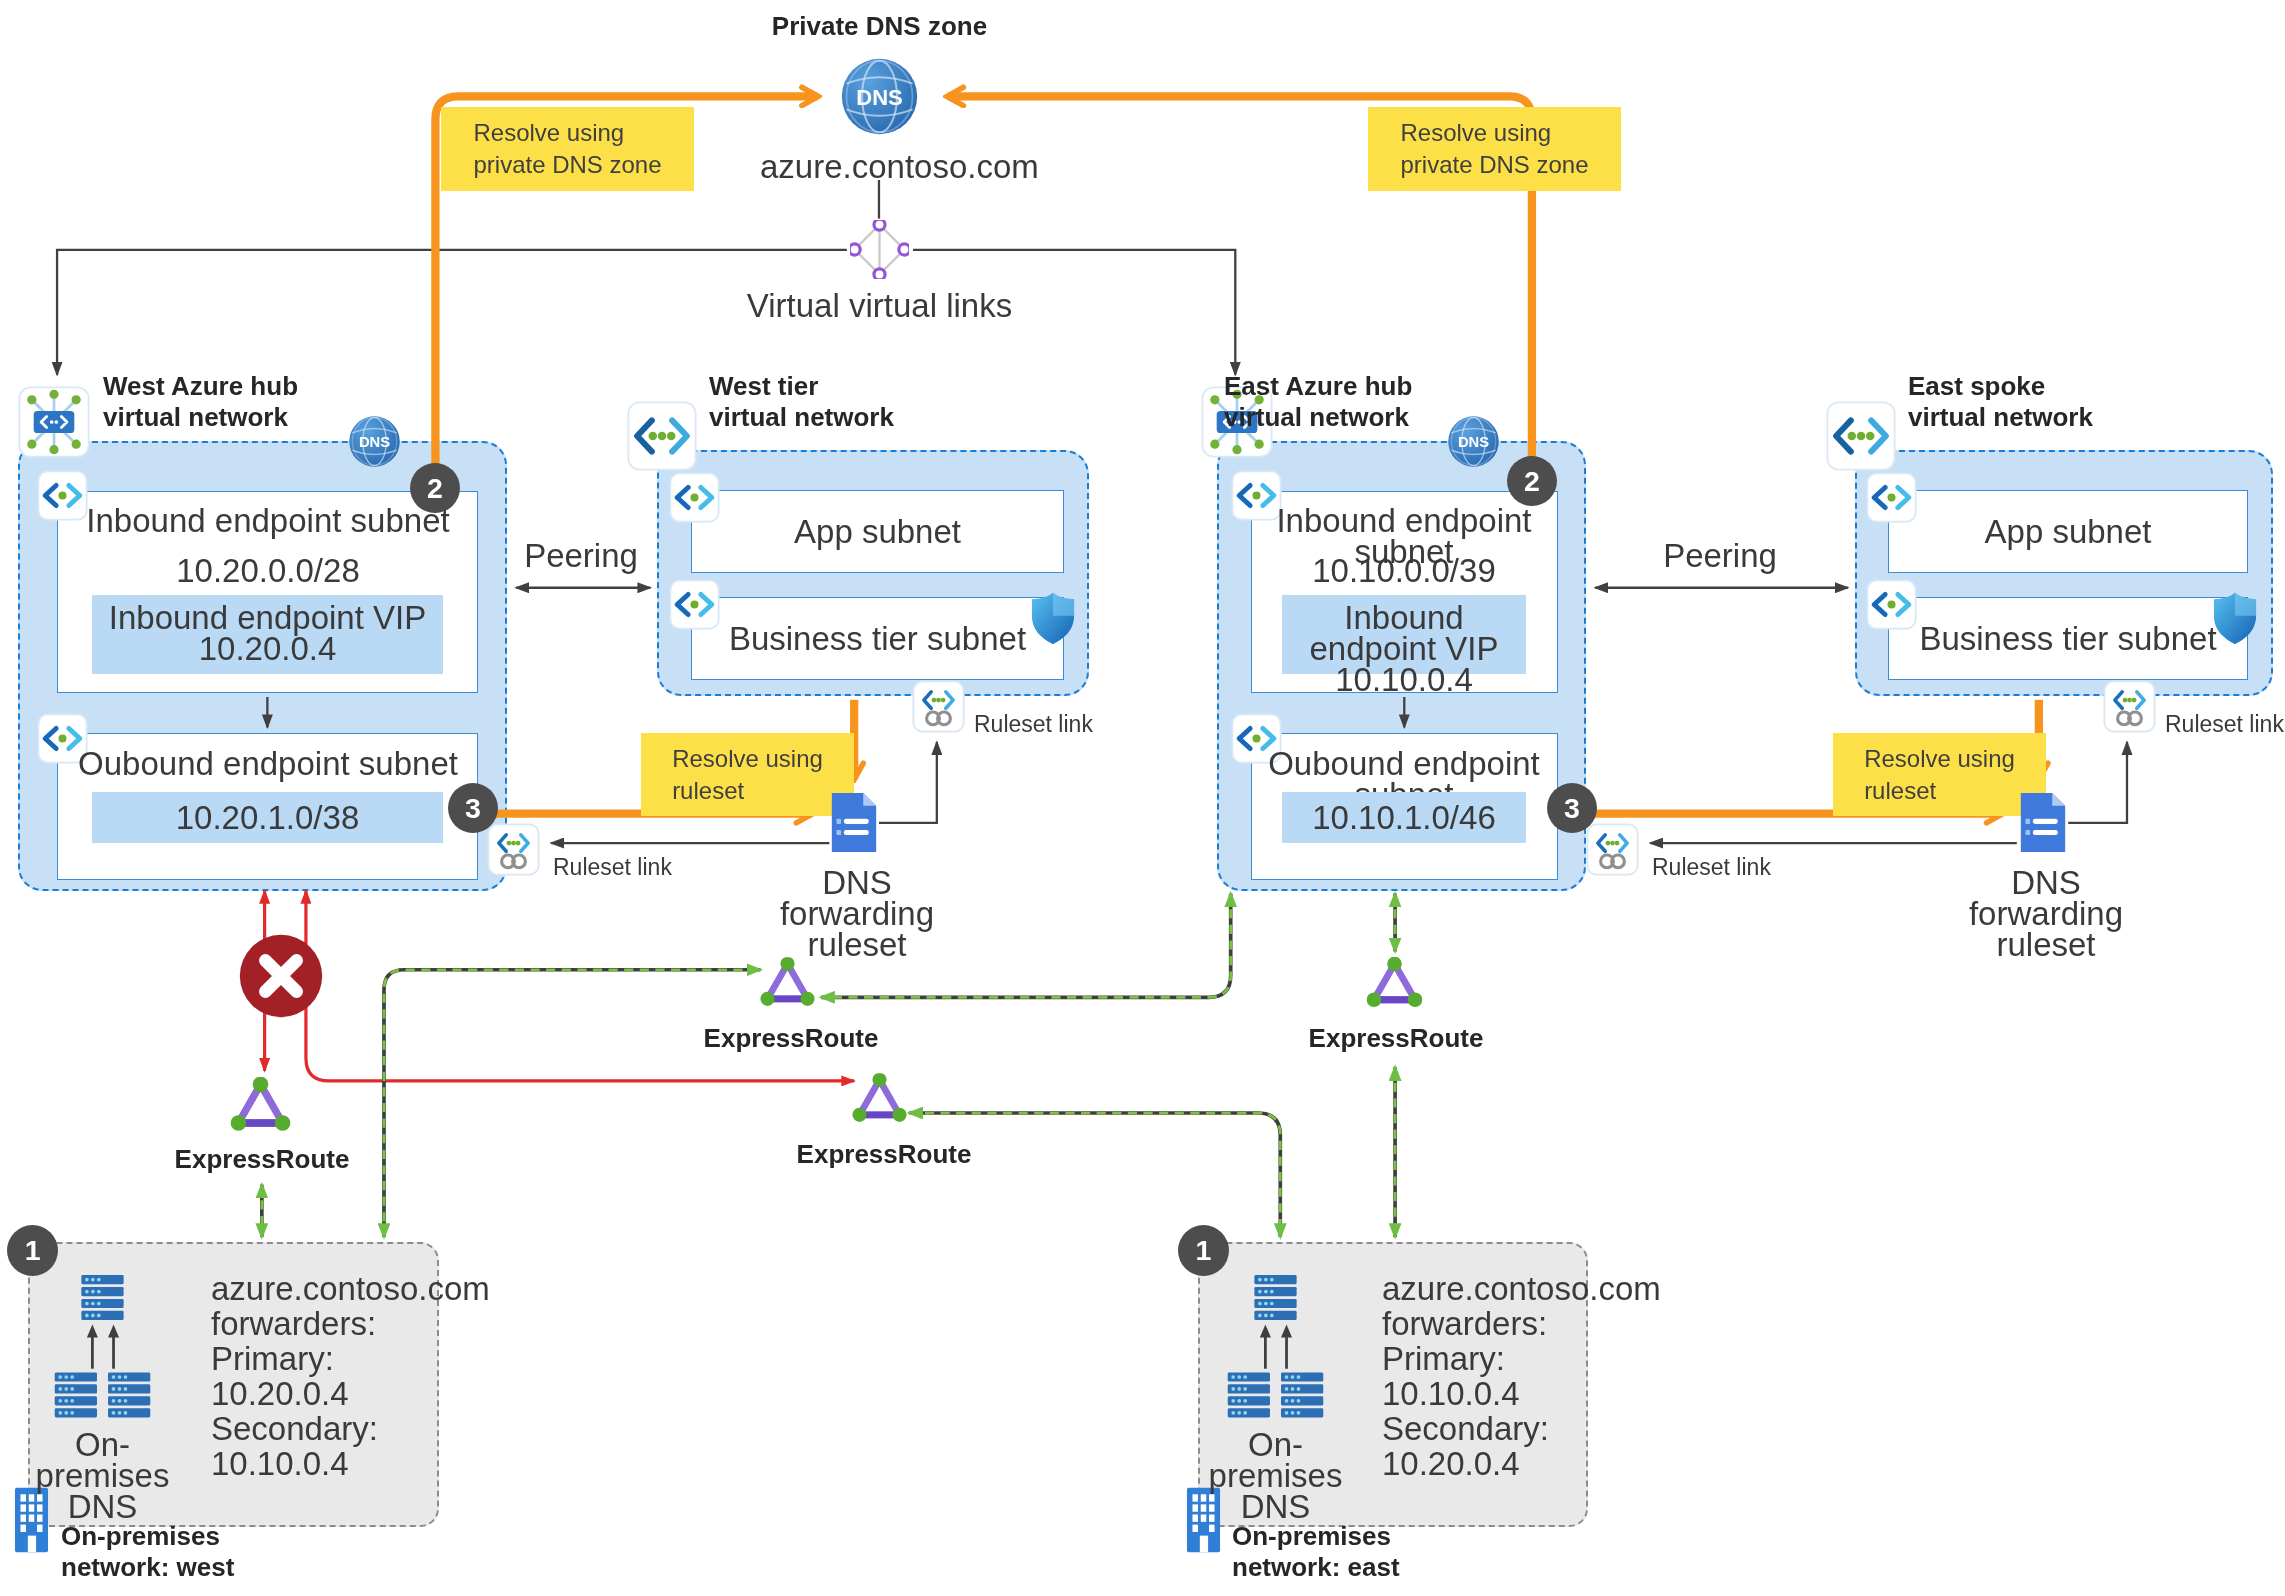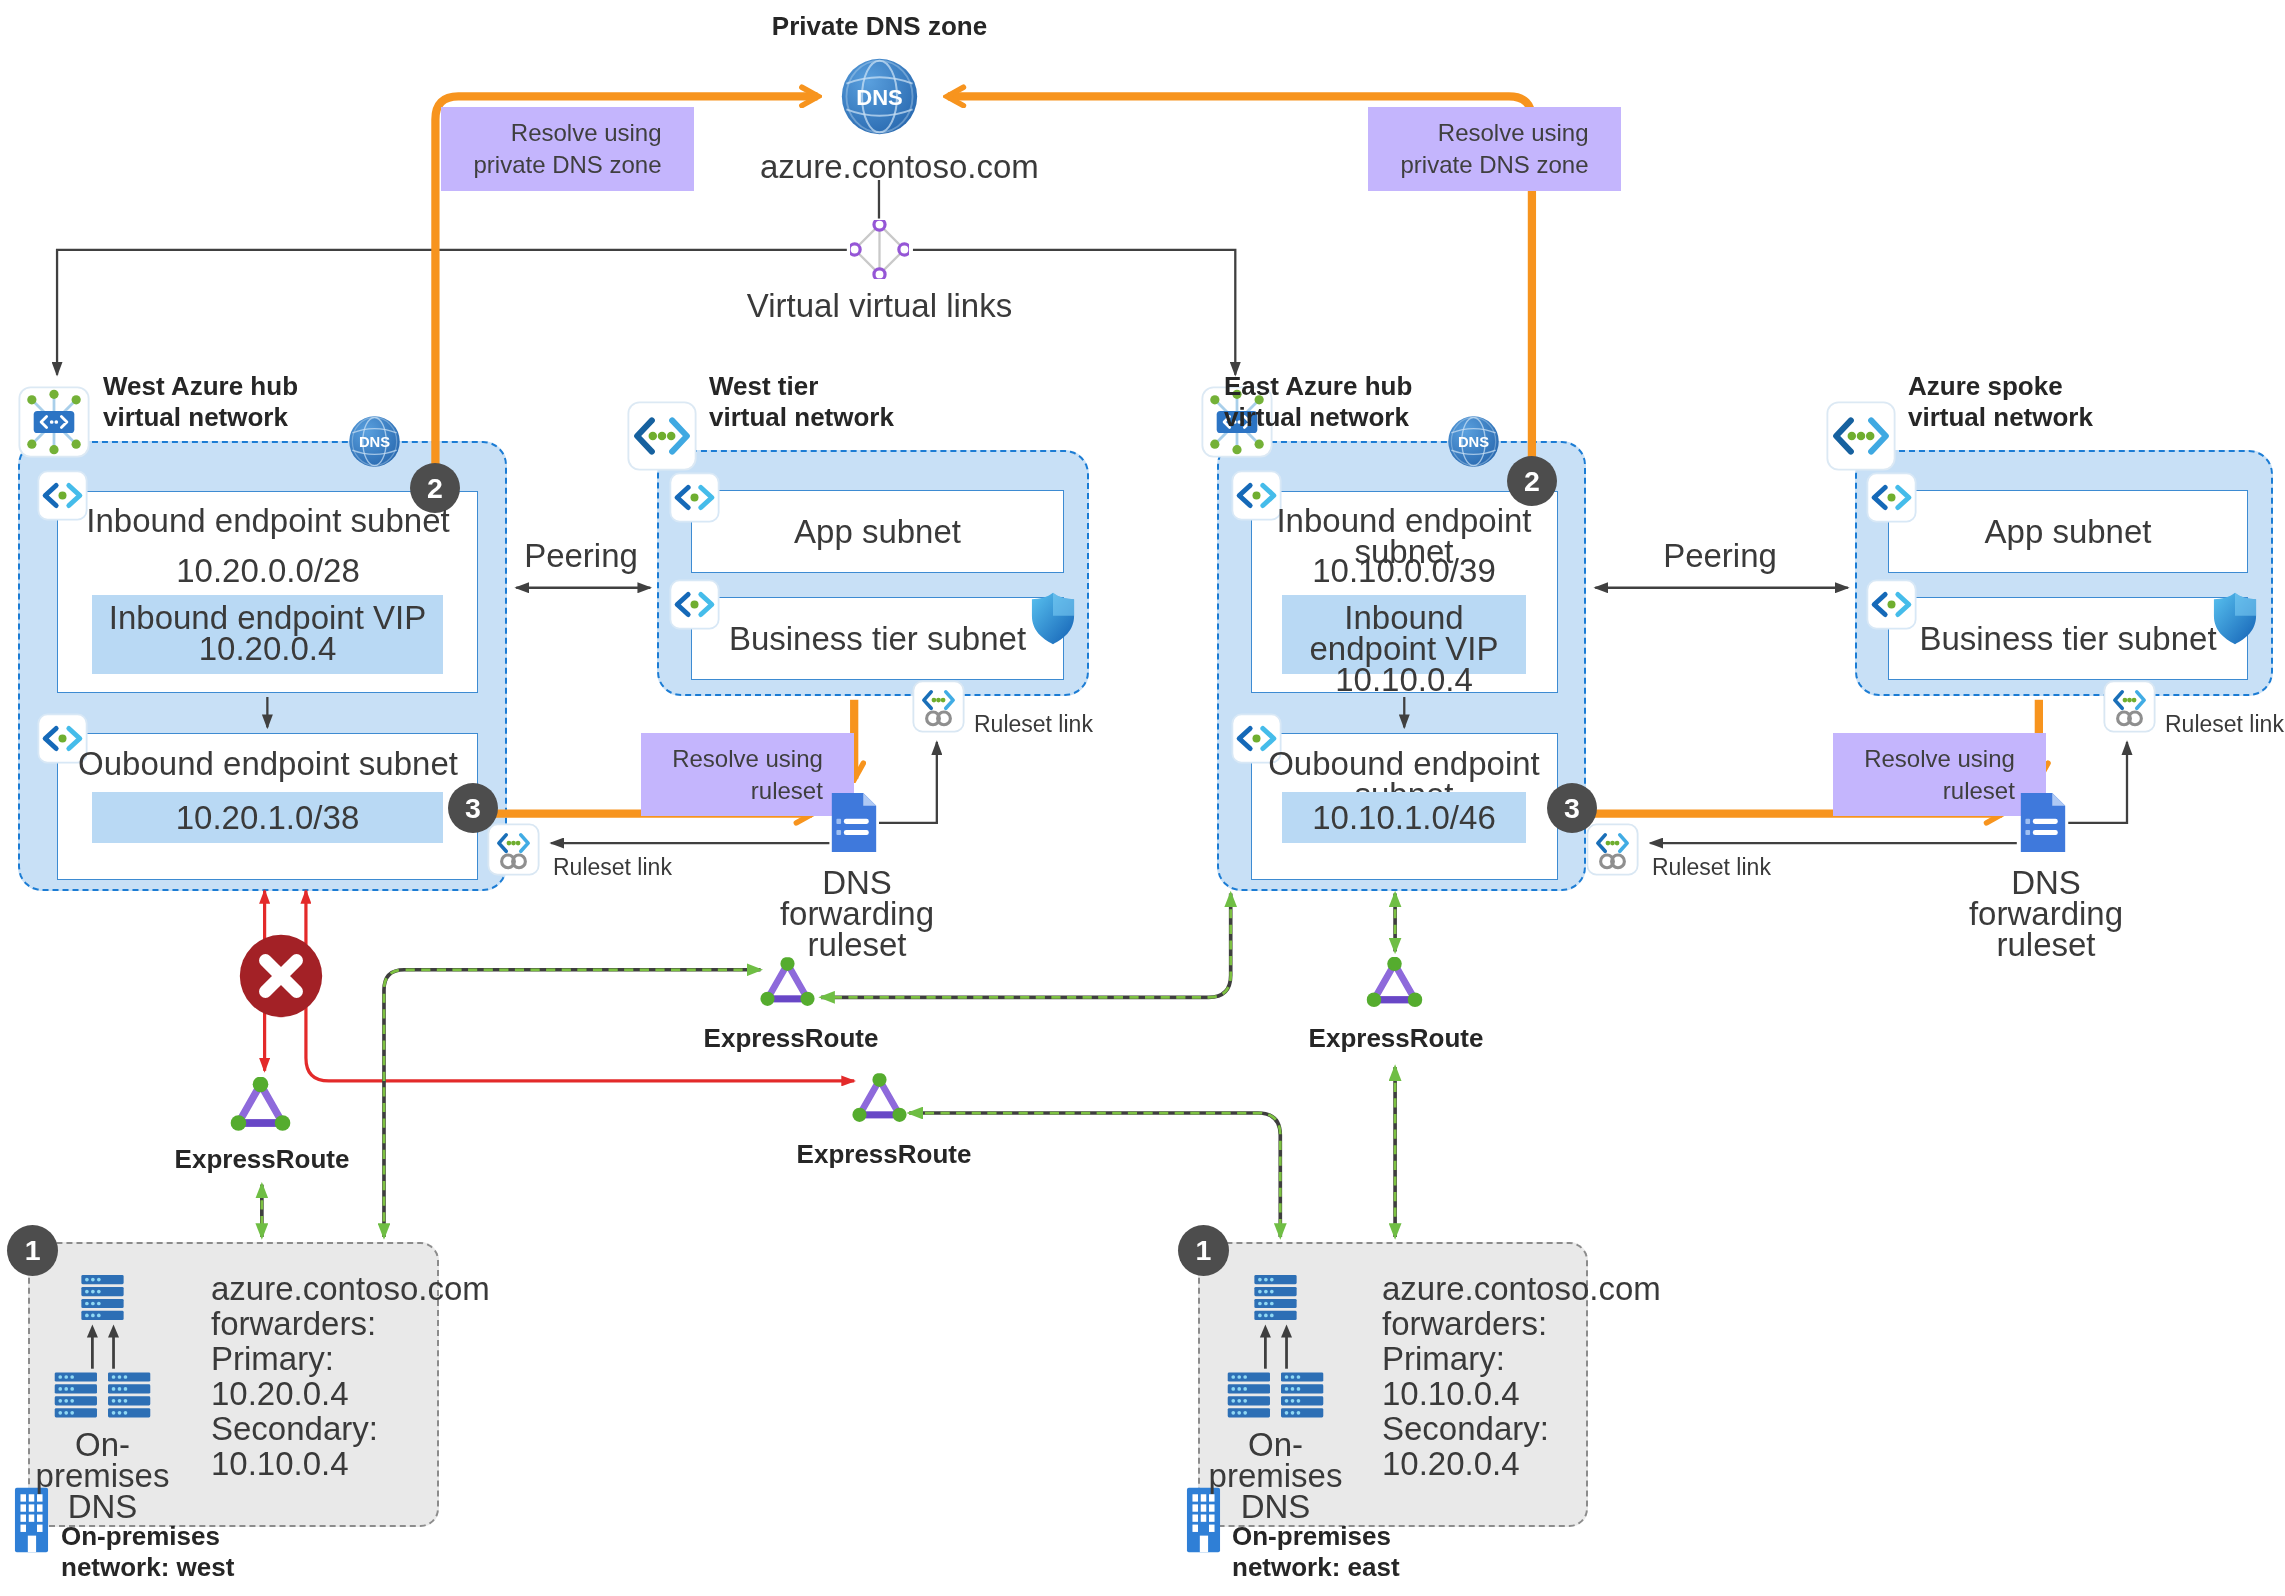--- a/index.html
+++ b/index.html
@@ -7,22 +7,22 @@
           font-family:"Liberation Sans","DejaVu Sans",sans-serif;color:#3a3a3a;overflow:hidden;}
   .t{position:absolute;font-size:33px;line-height:31px;color:#3a3a3a;}
   .tc{text-align:center;}
   .ml{white-space:pre-line;}
   .bold{font-weight:bold;color:#262626;font-size:26px;line-height:31px;}
   .bigbox{position:absolute;background:#c8e0f6;border:2.8px dashed #1b7cd4;border-radius:24px;box-sizing:border-box;}
   .spokebox{position:absolute;background:#c8e0f6;border:2.8px dashed #1b7cd4;border-radius:24px;box-sizing:border-box;}
   .whitebox{position:absolute;background:#ffffff;border:1.8px solid #3d8bd2;box-sizing:border-box;}
   .fillbox{position:absolute;background:#b9d9f4;}
   .onprembox{position:absolute;background:#e9e9e9;border:2.8px dashed #8c8c8c;border-radius:18.4px;box-sizing:border-box;}
-  .callout{position:absolute;background:#c4b5fd;display:flex;align-items:center;justify-content:center;
-           text-align:right;font-size:24px;line-height:32px;color:#3f3f3f;white-space:pre-line;}
+  .callout{position:absolute;background:#fde047;display:flex;align-items:center;justify-content:center;
+           text-align:left;font-size:24px;line-height:32px;color:#3f3f3f;white-space:pre-line;}
   .badge{position:absolute;width:50px;height:50px;border-radius:50%;background:#4d4d4d;color:#fff;
          display:flex;align-items:center;justify-content:center;font-weight:bold;font-size:28.5px;z-index:6;}
   .g-txt{fill:#ffffff;font-weight:bold;font-size:24px;text-anchor:middle;
          font-family:"Liberation Sans","DejaVu Sans",sans-serif;}
   svg.icon{position:absolute;z-index:5;}
   .z5{z-index:5;} .z6{z-index:6;}
   #connectors{position:absolute;left:0;top:0;z-index:3;}
   .bg{z-index:1;} .fg{z-index:5;}
 </style>
 </head>
@@ -413,21 +413,21 @@
   <svg class="icon z6" style="left:1586px;top:823px" width="53" height="53" viewBox="0 0 58 58">
       <use href="#sy-link"></use>
     </svg>
   <div class="t z6" style="left:1652px;top:852px;width:156px;font-size:23px">Ruleset link</div>
 
   <div class="t tc fg" style="left:1651px;top:540px;width:138px">Peering</div>
 
   <svg class="icon" style="left:1826px;top:401px" width="70" height="70" viewBox="0 0 76 76">
       <use href="#sy-vnet"></use>
     </svg>
-  <div class="t ml bold fg" style="left:1908px;top:371px;width:275px">Azure spoke
+  <div class="t ml bold fg" style="left:1908px;top:371px;width:275px">East spoke
 virtual network</div>
   <div class="whitebox z5" style="left:1888px;top:490px;width:360px;height:83px"></div>
   <svg class="icon z6" style="left:1866px;top:472px" width="51" height="51" viewBox="0 0 56 56">
       <use href="#sy-subnet"></use>
     </svg>
   <div class="t tc z6" style="left:1888px;top:516px;width:360px">App subnet</div>
   <div class="whitebox z5" style="left:1888px;top:597px;width:360px;height:83px"></div>
   <svg class="icon z6" style="left:1866px;top:579px" width="51" height="51" viewBox="0 0 56 56">
       <use href="#sy-subnet"></use>
     </svg>

